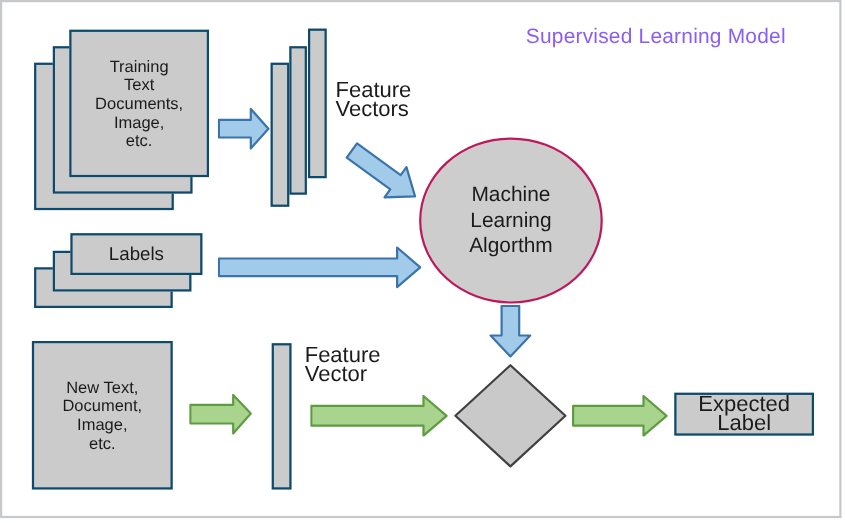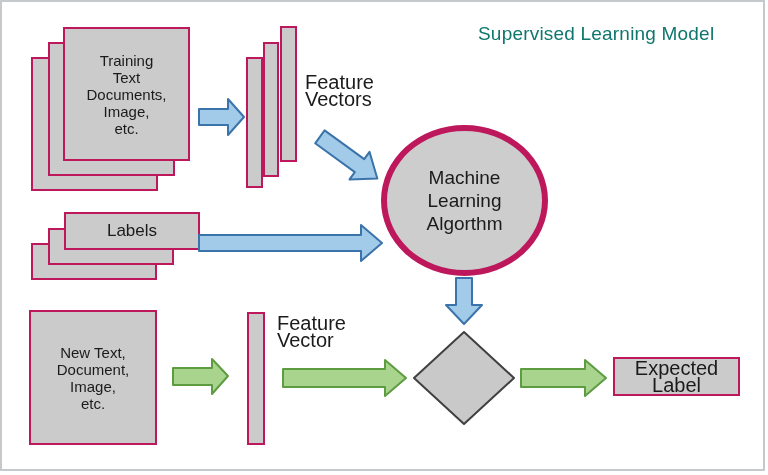--- a/index.html
+++ b/index.html
@@ -5,33 +5,33 @@
   html,body{margin:0;padding:0;background:#ffffff;}
   .canvas{
     position:relative;width:768px;height:475px;background:#ffffff;
     font-family:"Liberation Sans", sans-serif;color:#1b1b1b;overflow:hidden;
   }
   .frame{
     position:absolute;left:0;top:0;right:3px;bottom:4px;
     border:2px solid #c6c9cc;pointer-events:none;
   }
   .gbox{
-    position:absolute;background:#cbcbcb;border:2px solid #be185d;
+    position:absolute;background:#cbcbcb;border:2px solid #0c4a6e;
     box-sizing:border-box;
   }
   .centerflex{display:flex;align-items:center;justify-content:center;text-align:center;}
   .txt{white-space:pre-line;}
   .boxtxt{font-size:15px;line-height:17px;}
   .title{
     position:absolute;left:478px;top:23px;font-size:19px;line-height:22px;
-    letter-spacing:0.2px;color:#0f766e;
+    letter-spacing:0.2px;color:#8b5cf6;
   }
   .circle{
     position:absolute;left:381px;top:125px;width:167px;height:151px;
-    background:#cdcdcd;border:6px solid #be185d;border-radius:50%;
+    background:#cdcdcd;border:2px solid #be185d;border-radius:50%;
     box-sizing:border-box;font-size:19px;line-height:23px;
   }
   .sidelabel{position:absolute;font-size:20px;line-height:17px;}
   .arr{position:absolute;display:block;}
   .blue{fill:#a2cbe9;stroke:#3b73ab;stroke-width:2;stroke-linejoin:round;}
   .green{fill:#a9d48e;stroke:#5d9c41;stroke-width:2;stroke-linejoin:round;}
   .grayshape{fill:#c9c9c9;stroke:#404040;stroke-width:2;stroke-linejoin:round;}
   .diamondtxt{
     position:absolute;left:412px;top:330px;width:104px;height:96px;
     font-size:15px;line-height:18px;
@@ -71,21 +71,21 @@
   </svg>
 
   <div class="circle centerflex">
     <div class="txt">Machine
 Learning
 Algorthm</div>
   </div>
 
   <div class="gbox" style="left:31px;top:243px;width:126px;height:37px;"></div>
   <div class="gbox" style="left:48px;top:228px;width:126px;height:37px;"></div>
-  <div class="gbox centerflex" style="left:64px;top:212px;width:136px;height:38px;font-size:17px;">
+  <div class="gbox centerflex" style="left:64px;top:212px;width:120px;height:38px;font-size:17px;">
     <div class="txt">Labels</div>
   </div>
 
   <svg class="arr" style="left:198px;top:223px;" width="186" height="40" viewBox="0 0 186 40">
     <polygon class="blue" points="1,12 163,12 163,2 184,20 163,38 163,28 1,28"></polygon>
   </svg>
 
   <svg class="arr" style="left:444px;top:277px;" width="40" height="49" viewBox="0 0 40 49">
     <polygon class="blue" points="12,1 28,1 28,28 38,28 20,47 2,28 12,28"></polygon>
   </svg>

